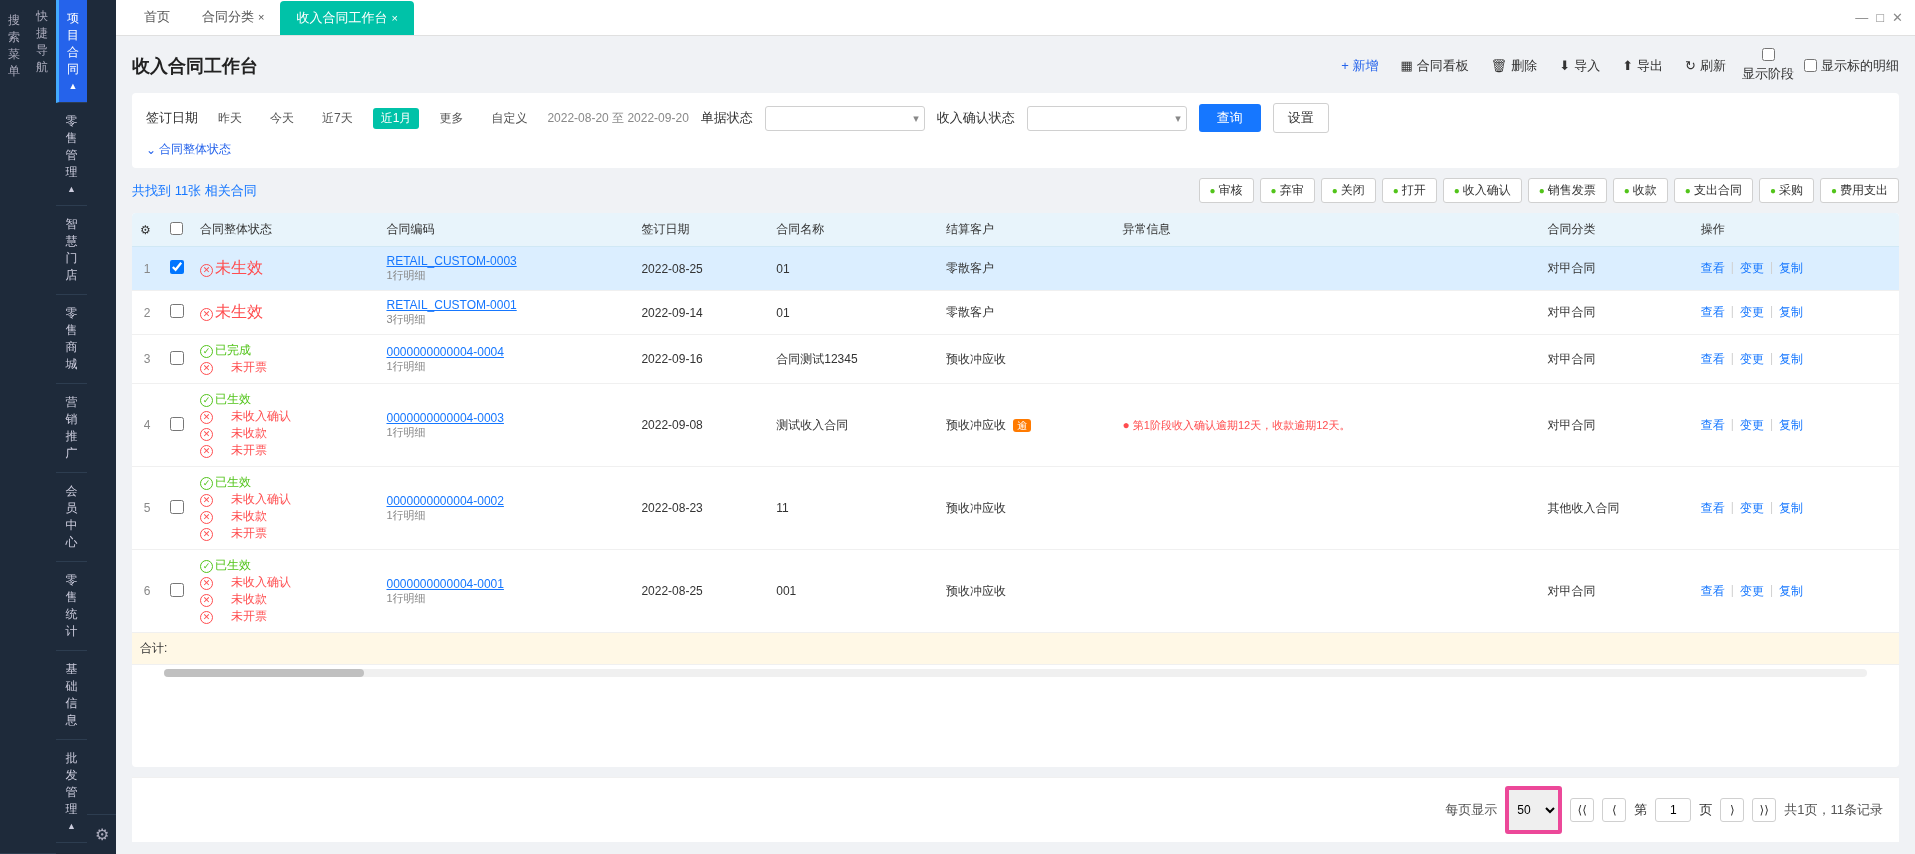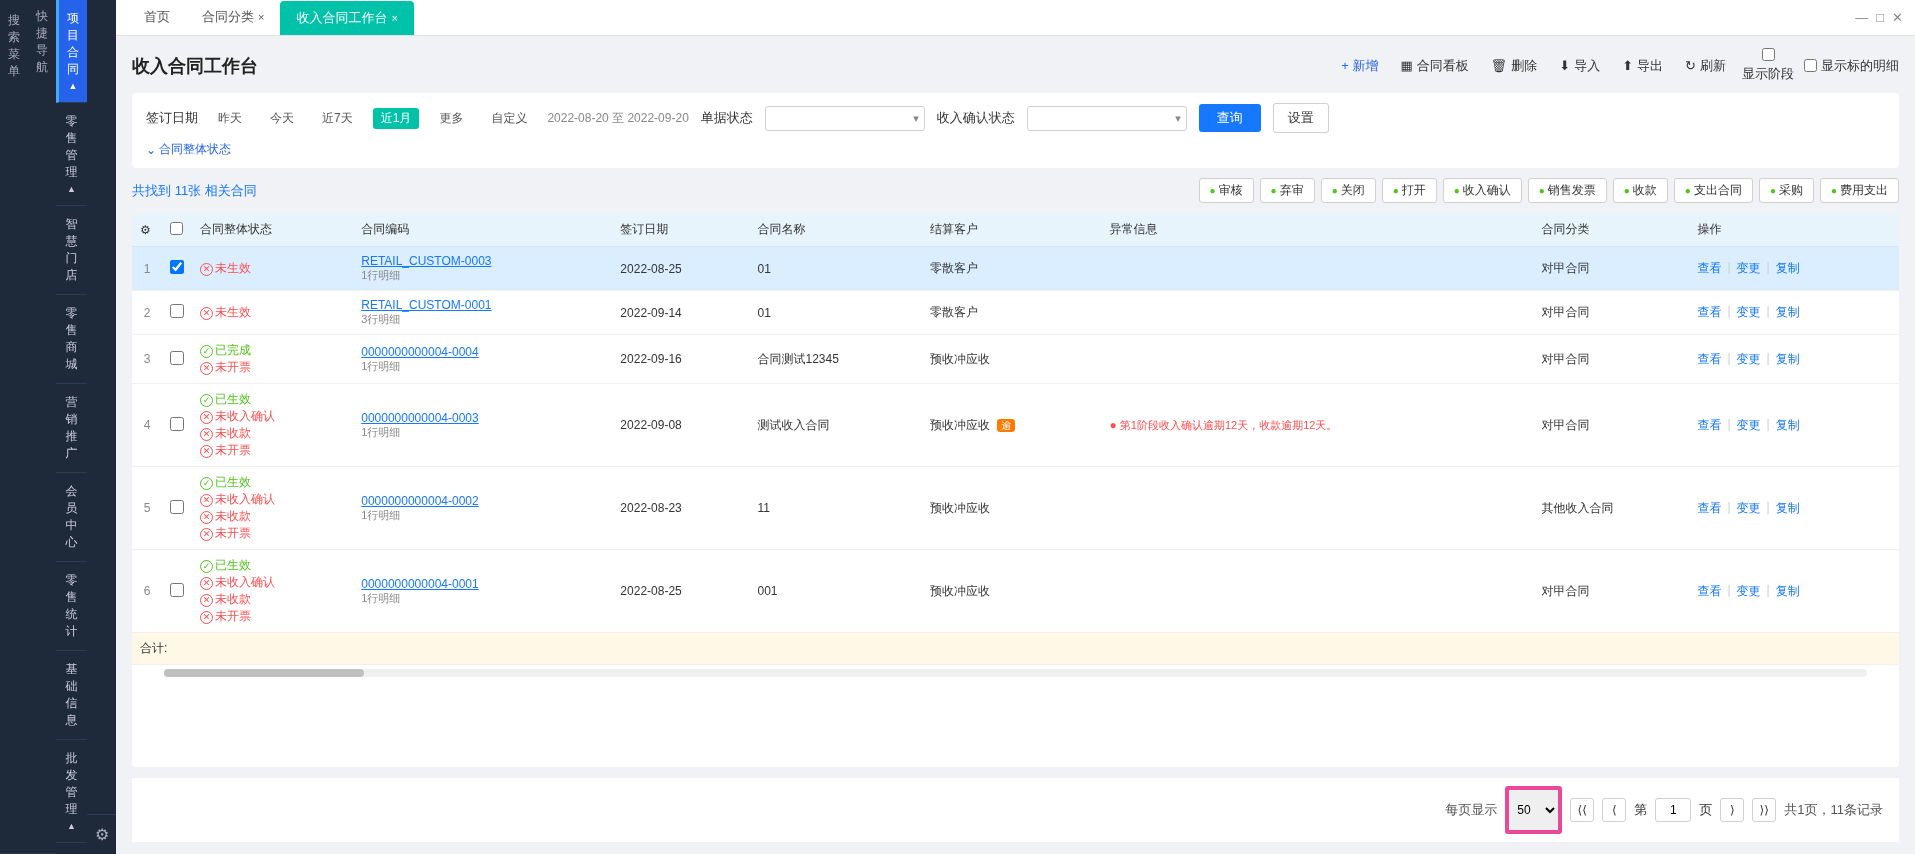--- a/index.html
+++ b/index.html
@@ -61,24 +61,24 @@
 
     
     .table-wrap { background: #fff; border-radius: 4px; overflow: hidden; flex: 1; display: flex; flex-direction: column; }
     table { width: 100%; border-collapse: collapse; font-size: 12px; }
     thead tr { background: #e8f4fb; }
     th { padding: 8px 8px; text-align: left; color: #333; font-weight: 500; border-bottom: 1px solid #d0e8f5; white-space: nowrap; font-size: 12px; }
     td { padding: 7px 8px; border-bottom: 1px solid #f0f0f0; color: #333; vertical-align: middle; }
     tr.selected td { background: #dbeeff; }
     .row-num { color: #888; text-align: center; }
     .checkbox { width: 14px; height: 14px; cursor: pointer; }
-    .status-invalid { color: #ff4d4f; font-size: 12px; }
+    .status-invalid { color: #ff4d4f; font-size: 16px; }
     .status-done { color: #52c41a; font-size: 12px; }
     .status-effective { color: #52c41a; font-size: 12px; }
-    .status-red { color: #ff4d4f; font-size: 12px; }
+    .status-red { color: #ff4d4f; font-size: 12px; margin-left: 16px; }
     .link-code { color: #1677ff; text-decoration: underline; cursor: pointer; font-size: 12px; }
     .sub-text { color: #888; font-size: 11px; text-align: right; }
     .error-msg { color: #ff4d4f; font-size: 11px; }
     .error-icon { color: #ff4d4f; margin-right: 3px; }
     .action-btns { display: flex; gap: 6px; white-space: nowrap; }
     .action-btn { color: #1677ff; cursor: pointer; font-size: 12px; }
     .action-sep { color: #d0d0d0; }
 
     
     .table-footer-row td { background: #fff8e6; font-weight: 500; }

